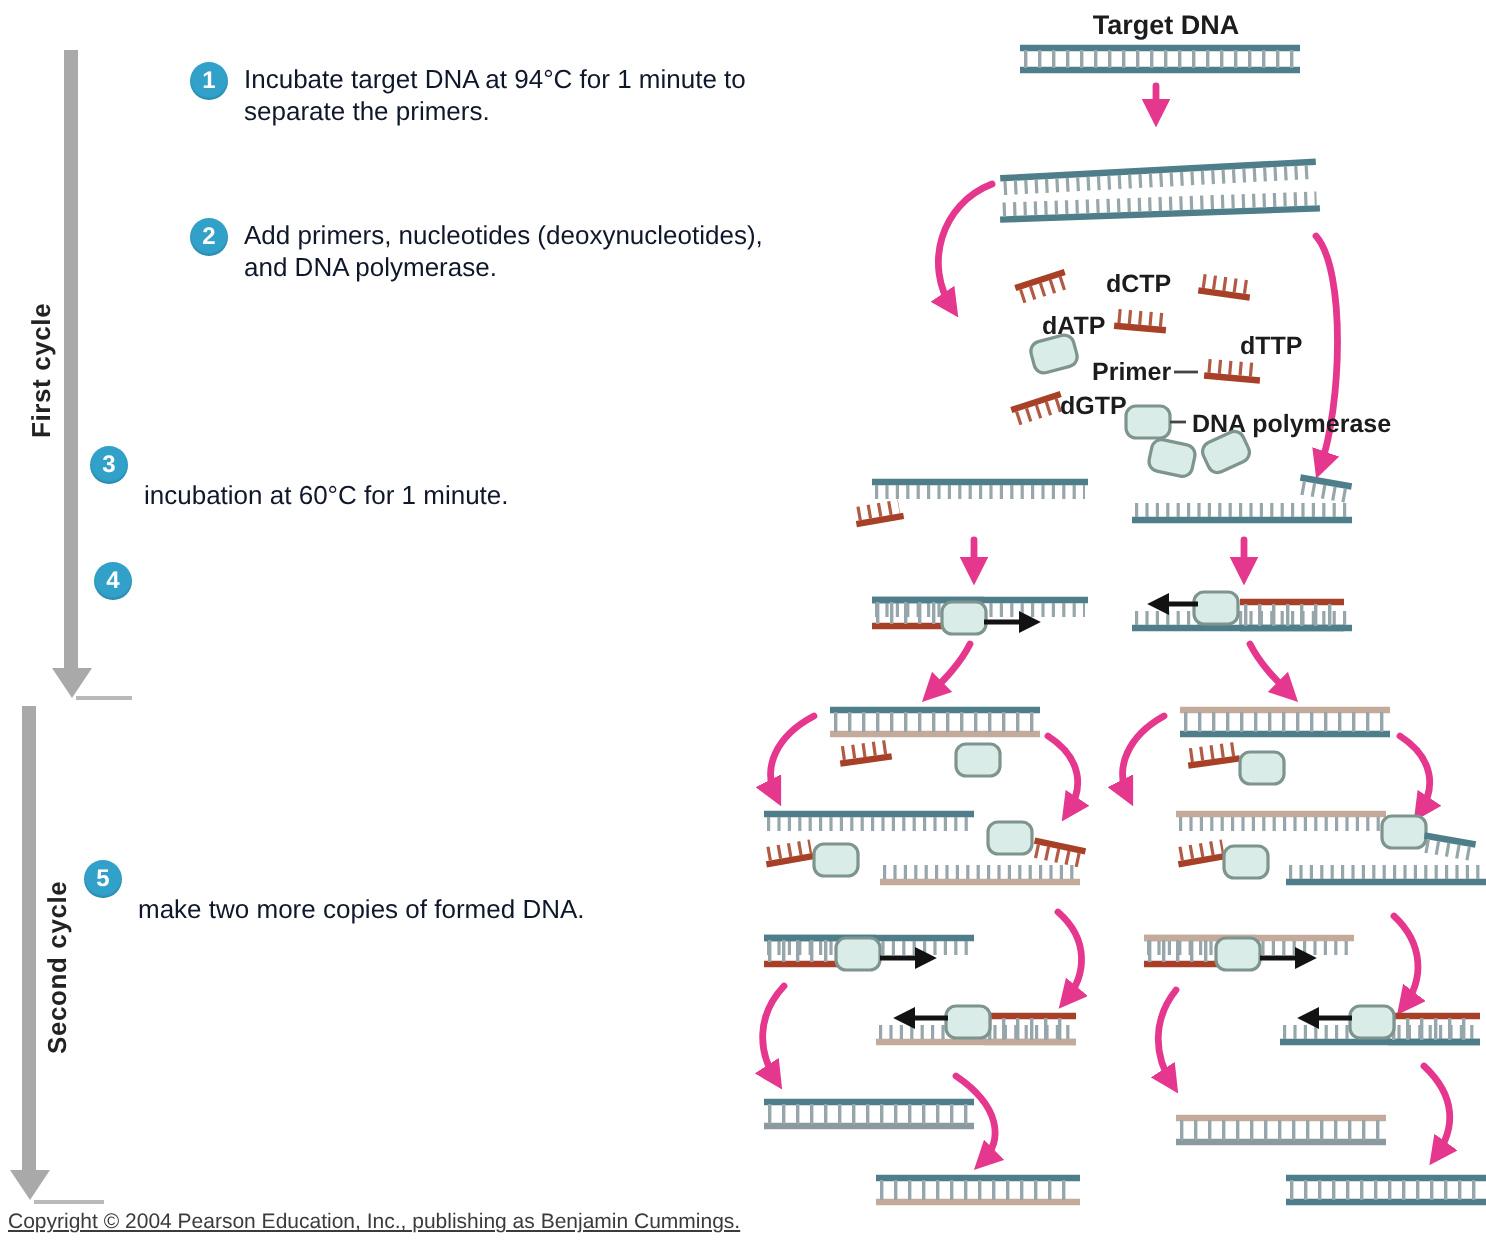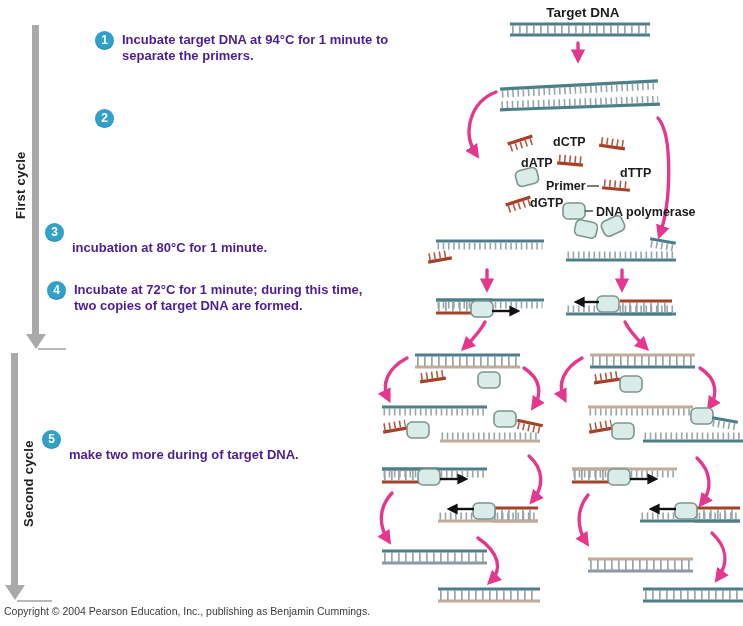--- a/index.html
+++ b/index.html
@@ -11,22 +11,22 @@
          border-right:10px solid transparent;border-top:15px solid var(--cycle_arrow);}
   .cbase{position:absolute;height:2px;background:#b9b9b9;}
   .clabel{position:absolute;writing-mode:vertical-rl;transform:rotate(180deg);
           font-weight:bold;font-size:13px;color:#222;letter-spacing:.3px;
           display:flex;align-items:center;justify-content:center;}
   
   .step{position:absolute;display:flex;align-items:flex-start;}
   .badge{width:19px;height:19px;border-radius:50%;background:var(--step_badge);
          color:#fff;font-weight:bold;font-size:12px;line-height:19px;text-align:center;
          flex:0 0 19px;margin-right:8px;box-shadow:inset 0 -1px 1px rgba(0,0,0,.15);}
-  .stext{font-weight:bold;font-size:13px;line-height:1.22;color:#4c1d95;padding-top:1px;}
-  .copyright{position:absolute;left:4px;top:605px;font-size:10.5px;color:#3b3b3b;}
+  .stext{font-weight:normal;font-size:13px;line-height:1.22;color:#0f172a;padding-top:1px;}
+  .copyright{position:absolute;left:4px;top:605px;font-size:10.5px;color:#3b3b3b;text-decoration:underline;}
   
   svg{position:absolute;left:0;top:0;}
   .pa{fill:none;stroke:var(--magenta);stroke-width:3.4px;stroke-linecap:round;}
   .ba{fill:none;stroke:#121212;stroke-width:2.4px;}
   .dash{stroke:#444;stroke-width:1.4px;}
   .svgl{font-family:"Liberation Sans",sans-serif;font-weight:bold;font-size:12.5px;fill:#1c1c1c;}
   .ttl{font-family:"Liberation Sans",sans-serif;font-weight:bold;font-size:13.5px;fill:#1c1c1c;}
   .mk-p{fill:var(--magenta);}
   .mk-b{fill:#121212;}
 </style>
@@ -44,33 +44,32 @@
   <div class="chead" style="left:5px;top:585px;"></div>
   <div class="cbase" style="left:17px;top:600px;width:35px;"></div>
   <div class="clabel" style="left:21px;top:426px;height:115px;">Second cycle</div>
 
   <div class="step" style="left:95px;top:31px;width:330px;">
     <div class="badge">1</div>
     <div class="stext"><span>Incubate target DNA at 94°C for 1 minute to</span><br><span>separate the primers.</span></div>
   </div>
   <div class="step" style="left:95px;top:109px;width:340px;">
     <div class="badge">2</div>
-    <div class="stext"><br></div>
+    <div class="stext"><span>Add primers, nucleotides (deoxynucleotides),</span><br><span>and DNA polymerase.</span></div>
   </div>
   <div class="step" style="left:45px;top:223px;width:345px;">
     <div class="badge">3</div>
-    <div class="stext"><br><span>incubation at 80°C for 1 minute.</span></div>
+    <div class="stext"><br><span>incubation at 60°C for 1 minute.</span></div>
   </div>
   <div class="step" style="left:47px;top:281px;width:350px;">
     <div class="badge">4</div>
-    <div class="stext"><span>Incubate at 72°C for 1 minute; during this time,</span><br><span>two copies of target DNA are formed.</span></div>
   </div>
   <div class="step" style="left:42px;top:430px;width:330px;">
     <div class="badge">5</div>
-    <div class="stext"><br><span>make two more during of target DNA.</span></div>
+    <div class="stext"><br><span>make two more copies of formed DNA.</span></div>
   </div>
 
   <div class="copyright">Copyright © 2004 Pearson Education, Inc., publishing as Benjamin Cummings.</div>
 
   <svg width="743" height="626" viewBox="0 0 743 626">
     <defs>
       <marker id="mpink" viewBox="0 0 10 10" refX="6" refY="5" markerWidth="4.2" markerHeight="4.2" orient="auto-start-reverse">
         <path class="mk-p" d="M0,0 L10,5 L0,10 z"></path>
       </marker>
       <marker id="mblack" viewBox="0 0 10 10" refX="6" refY="5" markerWidth="4.6" markerHeight="4.6" orient="auto-start-reverse">

